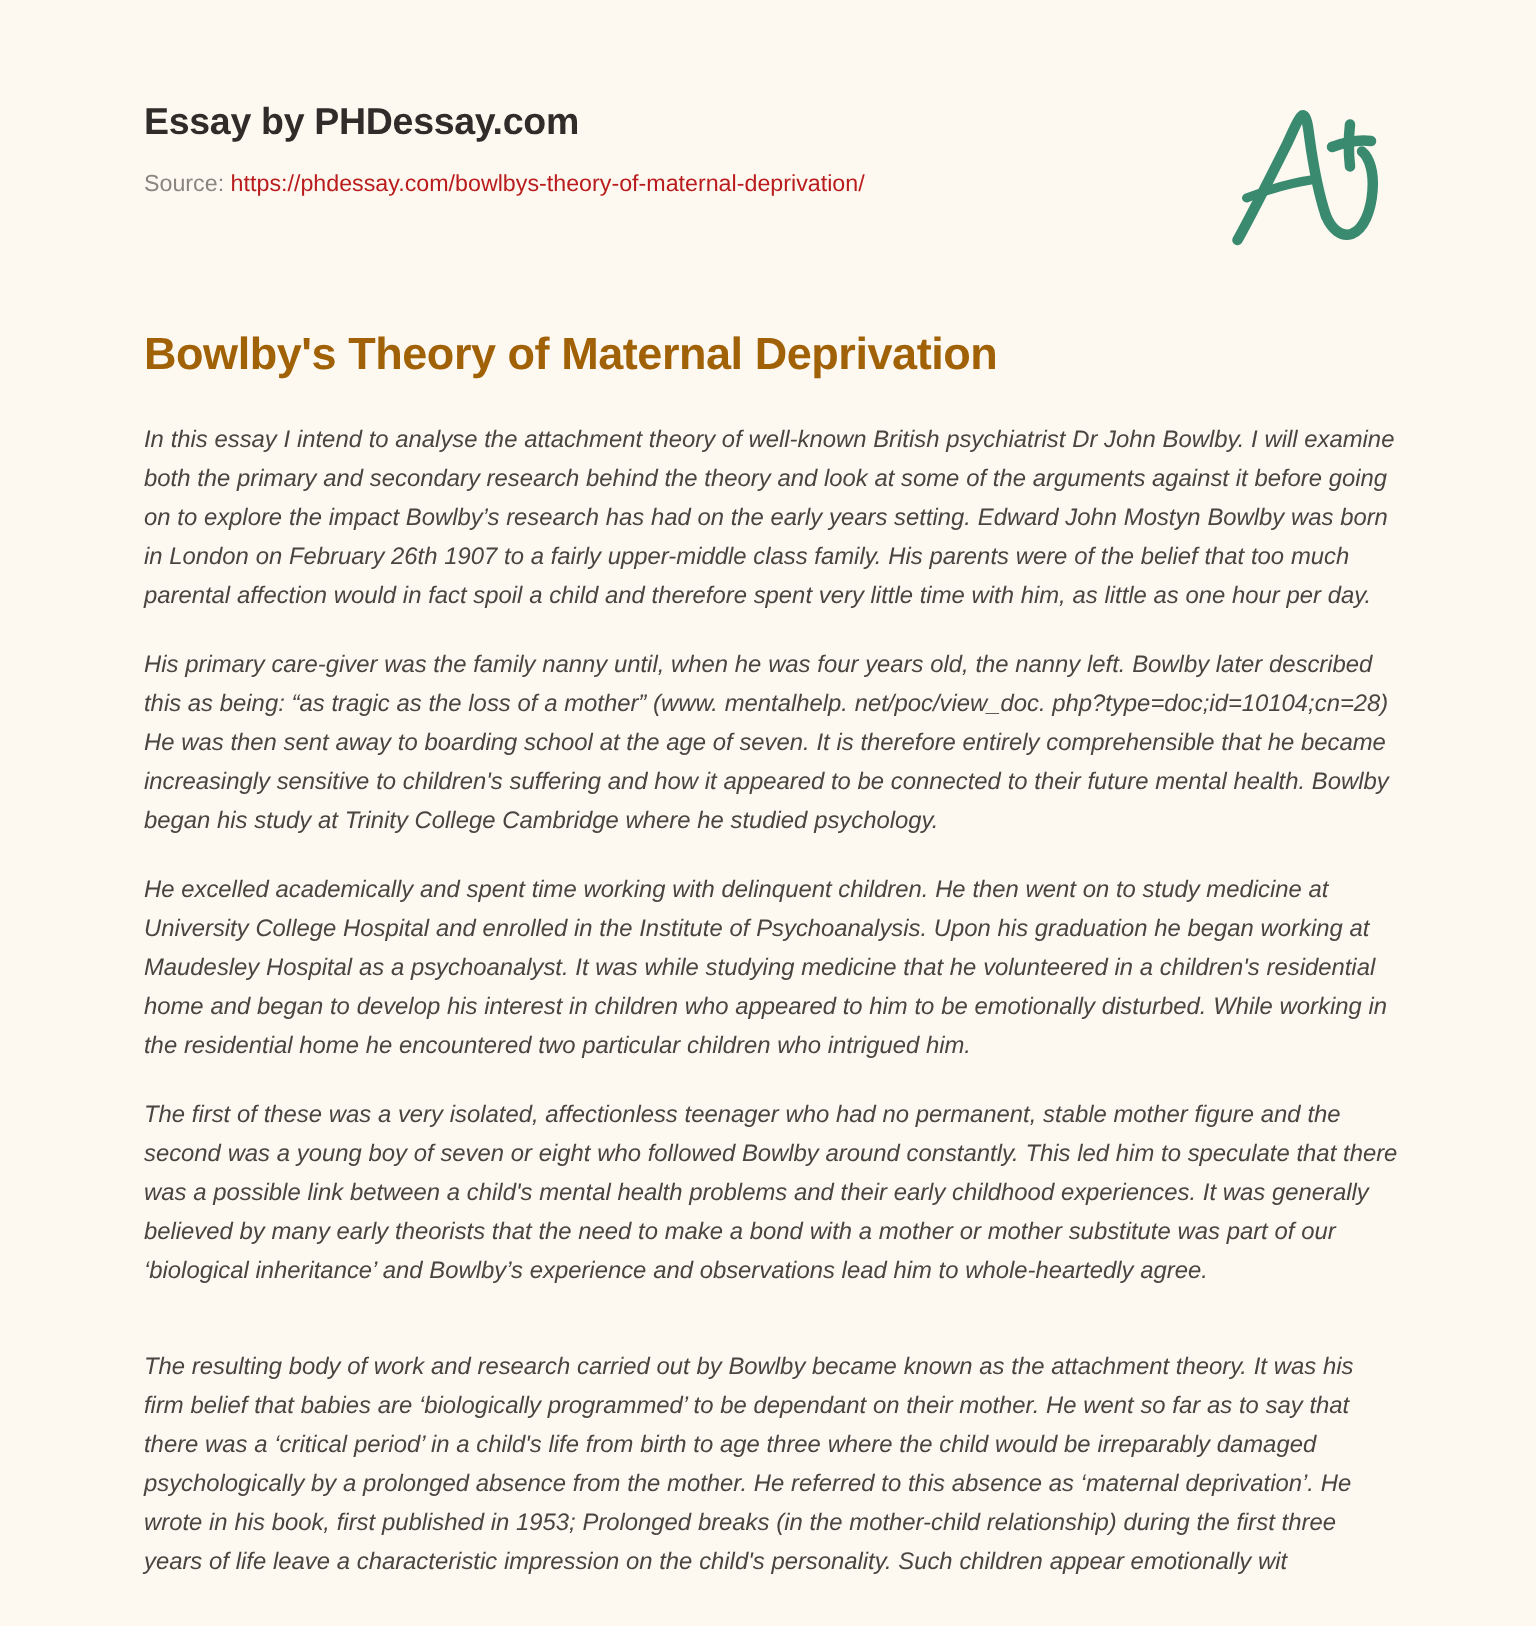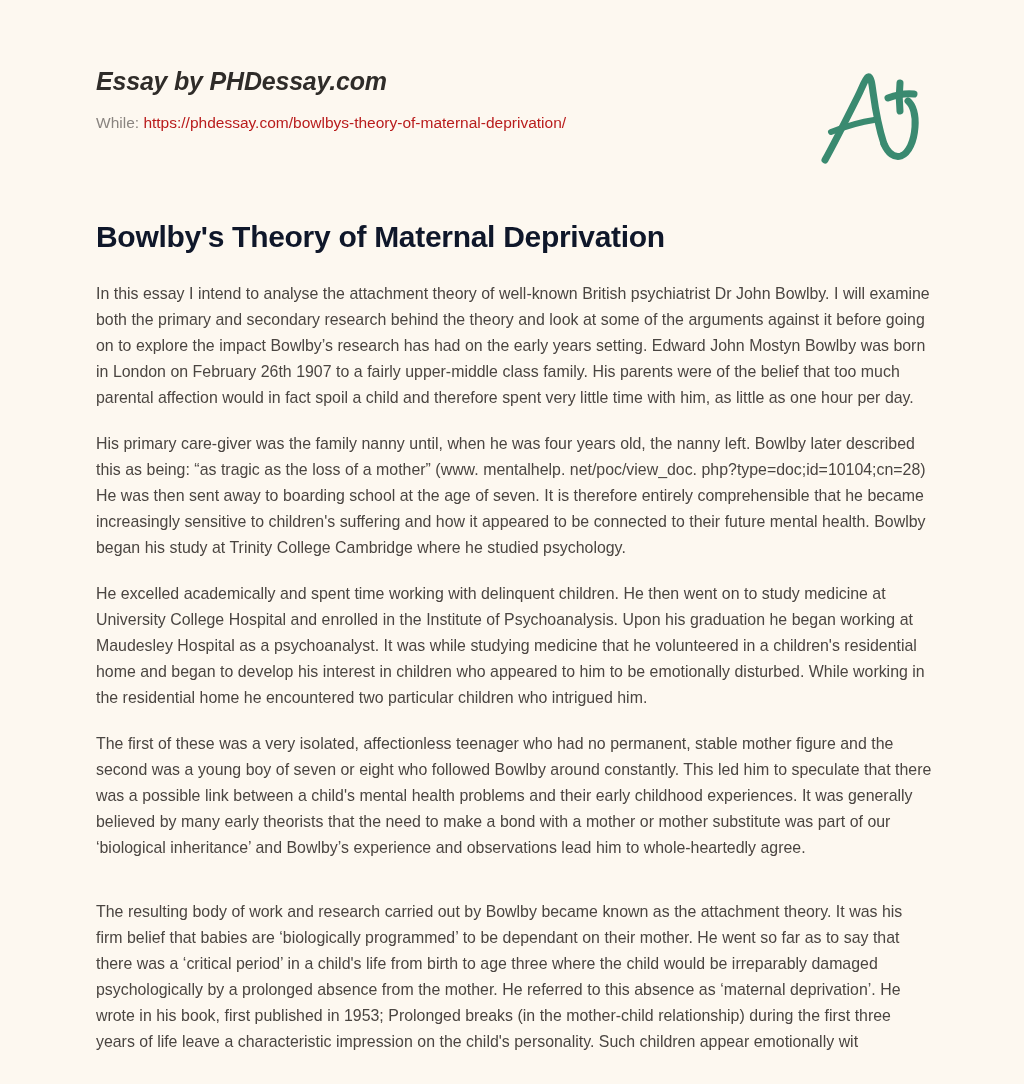--- a/index.html
+++ b/index.html
@@ -28,21 +28,20 @@
     height: 110px;
   }
   .brand-line {
     font-size: 25px;
     font-weight: bold;
     color: #2f2c29;
     letter-spacing: -0.2px;
     line-height: 30px;
     margin: 0;
     white-space: nowrap;
-    font-style: italic;
   }
   .source-line {
     margin-top: 17px;
     font-size: 15.5px;
     line-height: 20px;
     color: #8a8580;
     white-space: nowrap;
   }
   .source-label {
     color: #8a8580;
@@ -66,50 +65,51 @@
   .title {
     position: absolute;
     left: 96px;
     top: 217px;
     width: 860px;
     margin: 0;
     font-size: 30px;
     font-weight: bold;
     line-height: 40px;
     letter-spacing: -0.3px;
-    color: #0f172a;
+    color: #a16207;
   }
   .body-copy {
     position: absolute;
     left: 96px;
     top: 281px;
     width: 836px;
   }
   .body-copy p {
     margin: 0 0 20px 0;
     font-size: 15.9px;
     line-height: 26px;
     color: #4a4541;
     text-align: left;
     word-spacing: 0.1px;
+    font-style: italic;
   }
   .body-copy p:last-child {
     margin-bottom: 0;
     margin-top: 38px;
   }
 </style>
 </head>
 <body>
 
 <div class="page">
 
   <div class="header">
     <div class="brand-line">Essay by PHDessay.com</div>
     <div class="source-line">
-      <span class="source-label">While:</span>
+      <span class="source-label">Source:</span>
       <span class="source-url">https://phdessay.com/bowlbys-theory-of-maternal-deprivation/</span>
     </div>
   </div>
 
   <div class="logo">
     <svg viewBox="0 0 116 100" xmlns="http://www.w3.org/2000/svg" aria-hidden="true">
       <g fill="none" stroke="#3a8a70" stroke-linecap="round" stroke-linejoin="round">
         <path d="M11 90 C 20 74, 34 46, 44 26 C 48 18, 51 9, 54 7 C 57 6, 58 14, 59 22 C 62 44, 66 62, 70 74" stroke-width="7"></path>
         <path d="M17 62 C 30 57, 46 52, 60 50" stroke-width="6"></path>
         <path d="M70 74 C 74 83, 80 88, 87 86 C 95 83, 100 71, 101 57 C 102 45, 99 35, 94 31" stroke-width="7"></path>

